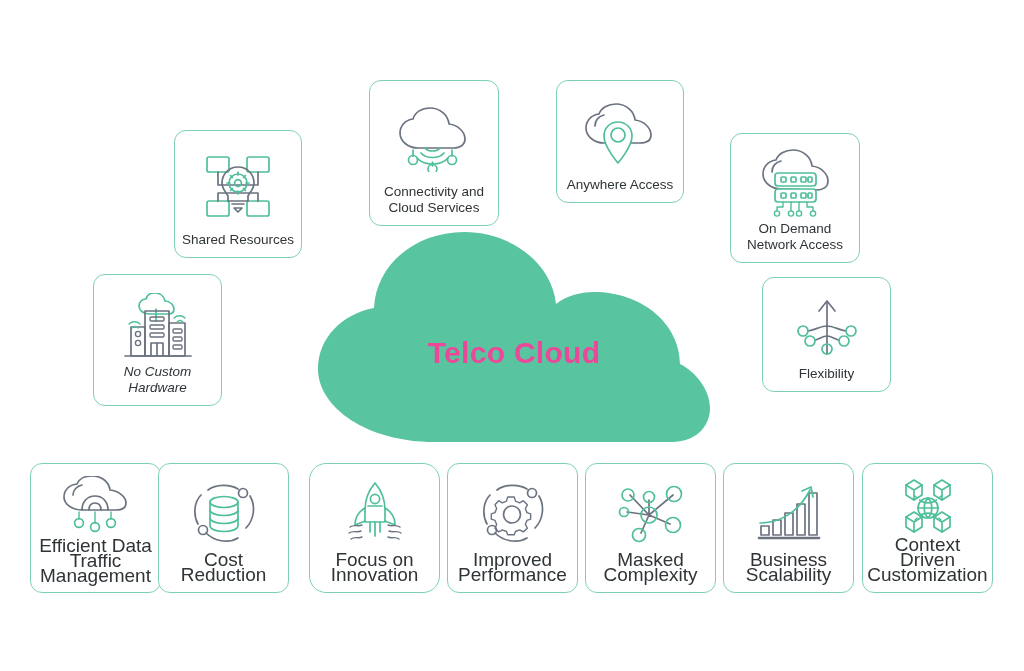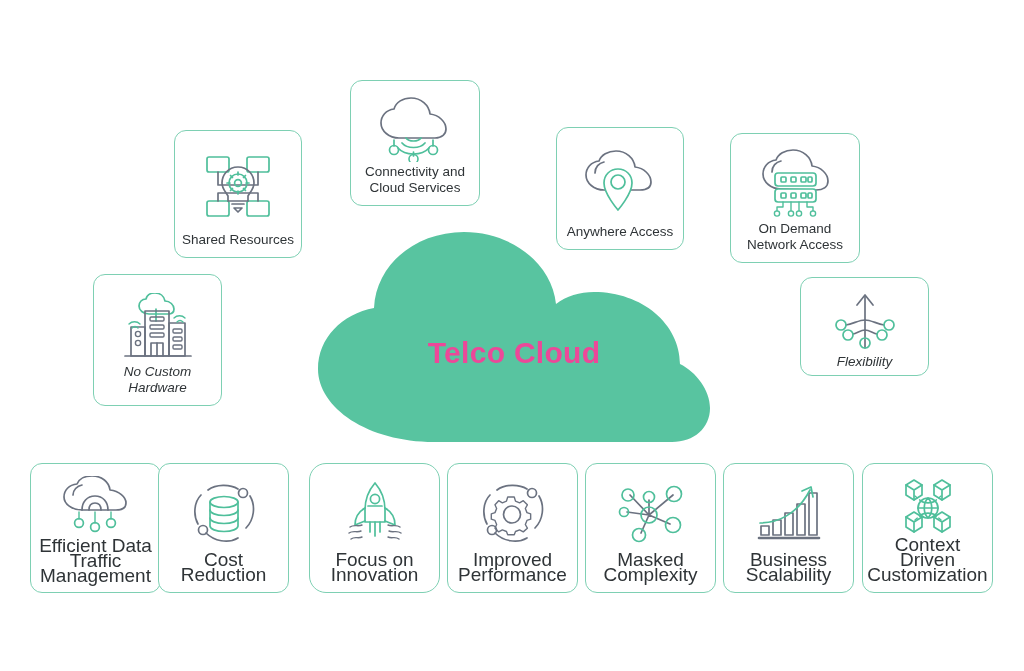--- a/index.html
+++ b/index.html
@@ -73,25 +73,25 @@
     color: #2f3437;
     font-size: 13.5px;
     line-height: 15.5px;
     padding: 0 4px 10px 4px;
     box-sizing: border-box;
     white-space: pre-line;
   }
 
   
   #card-shared-resources   { left: 174px; top: 130px; width: 128px; height: 128px; }
-  #card-connectivity       { left: 350px; top: 80px;  width: 130px; height: 126px; }
-  #card-anywhere-access    { left: 556px; top: 80px;  width: 128px; height: 123px; margin-top: 47px; }
+  #card-connectivity       { left: 369px; top: 80px;  width: 130px; height: 146px; }
+  #card-anywhere-access    { left: 556px; top: 80px;  width: 128px; height: 123px; }
   #card-on-demand          { left: 730px; top: 133px; width: 130px; height: 130px; }
   #card-no-custom-hardware { left: 93px;  top: 274px; width: 129px; height: 132px; font-style: italic; }
-  #card-flexibility        { left: 800px; top: 277px; width: 129px; height: 99px; font-style: italic; }
+  #card-flexibility        { left: 762px; top: 277px; width: 129px; height: 115px; }
 
   
   .bottom-card {
     top: 463px;
     width: 131px;
     height: 130px;
   }
   #card-efficient-data  { left: 30px;  }
   #card-cost-reduction  { left: 158px; }
   #card-focus-innov     { left: 309px; border-radius: 17px; }

